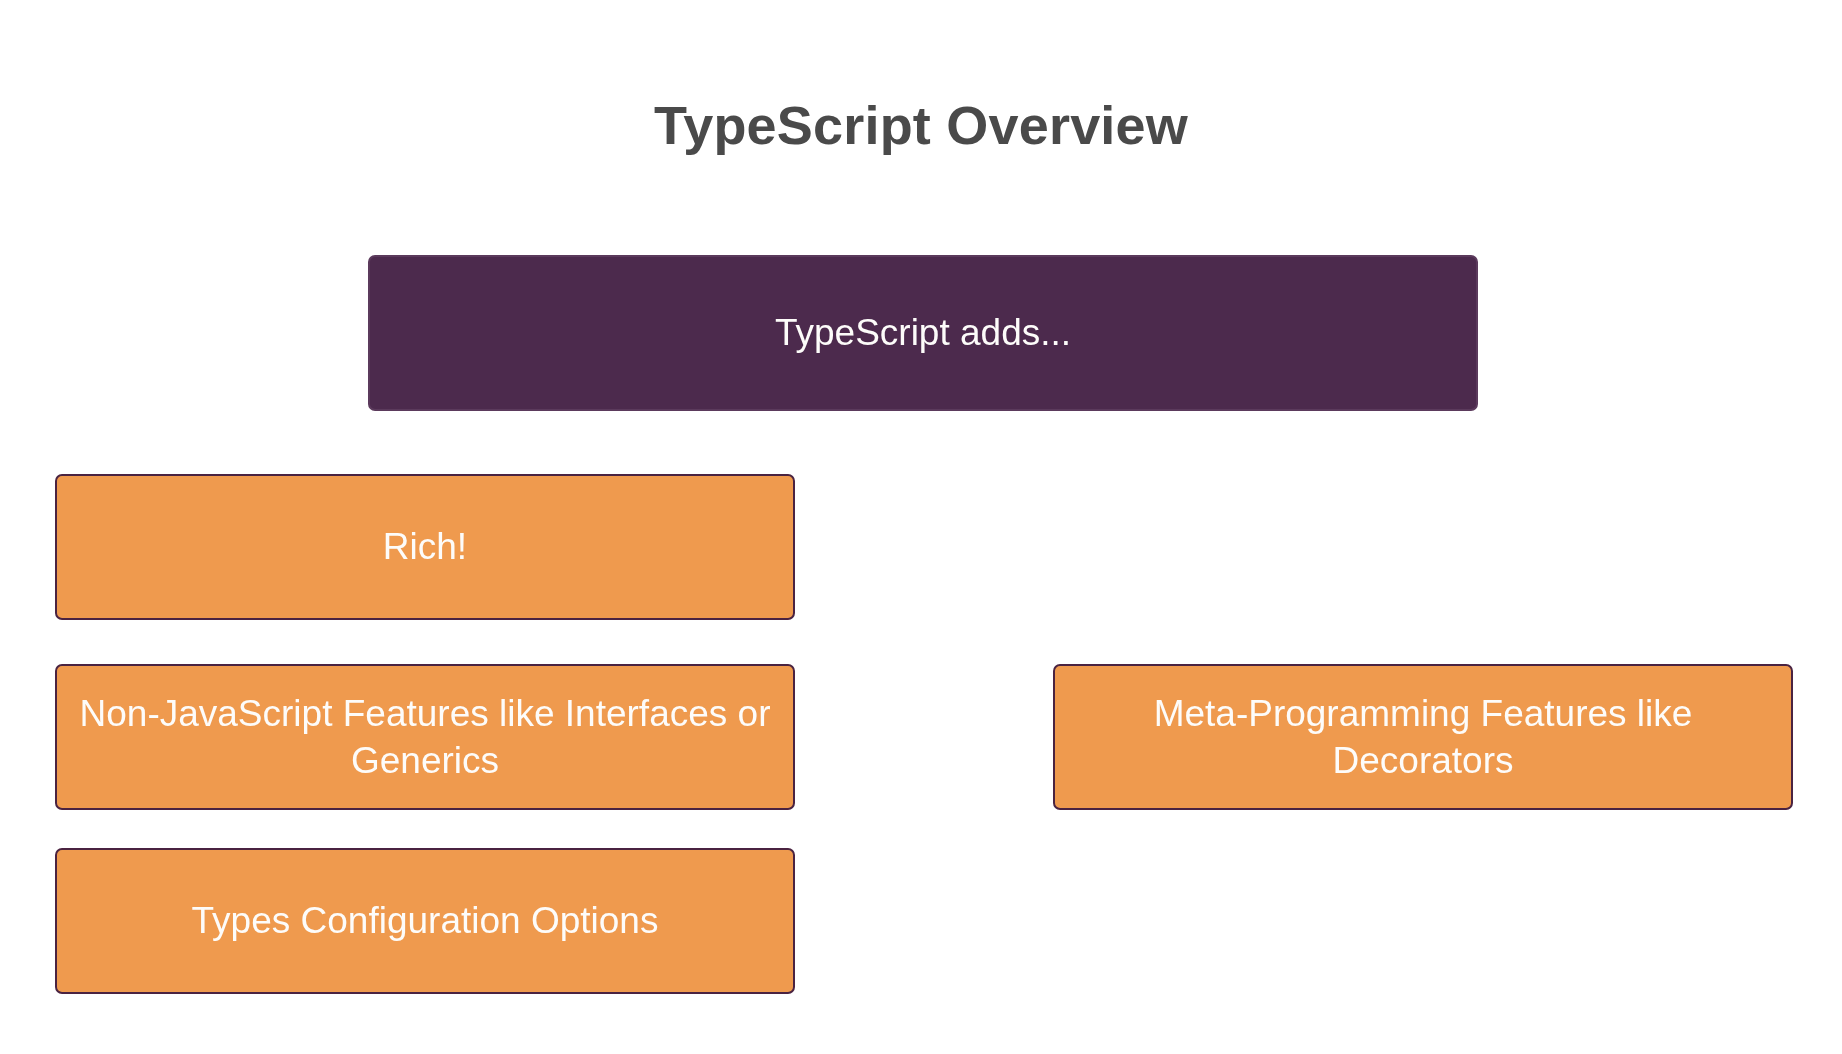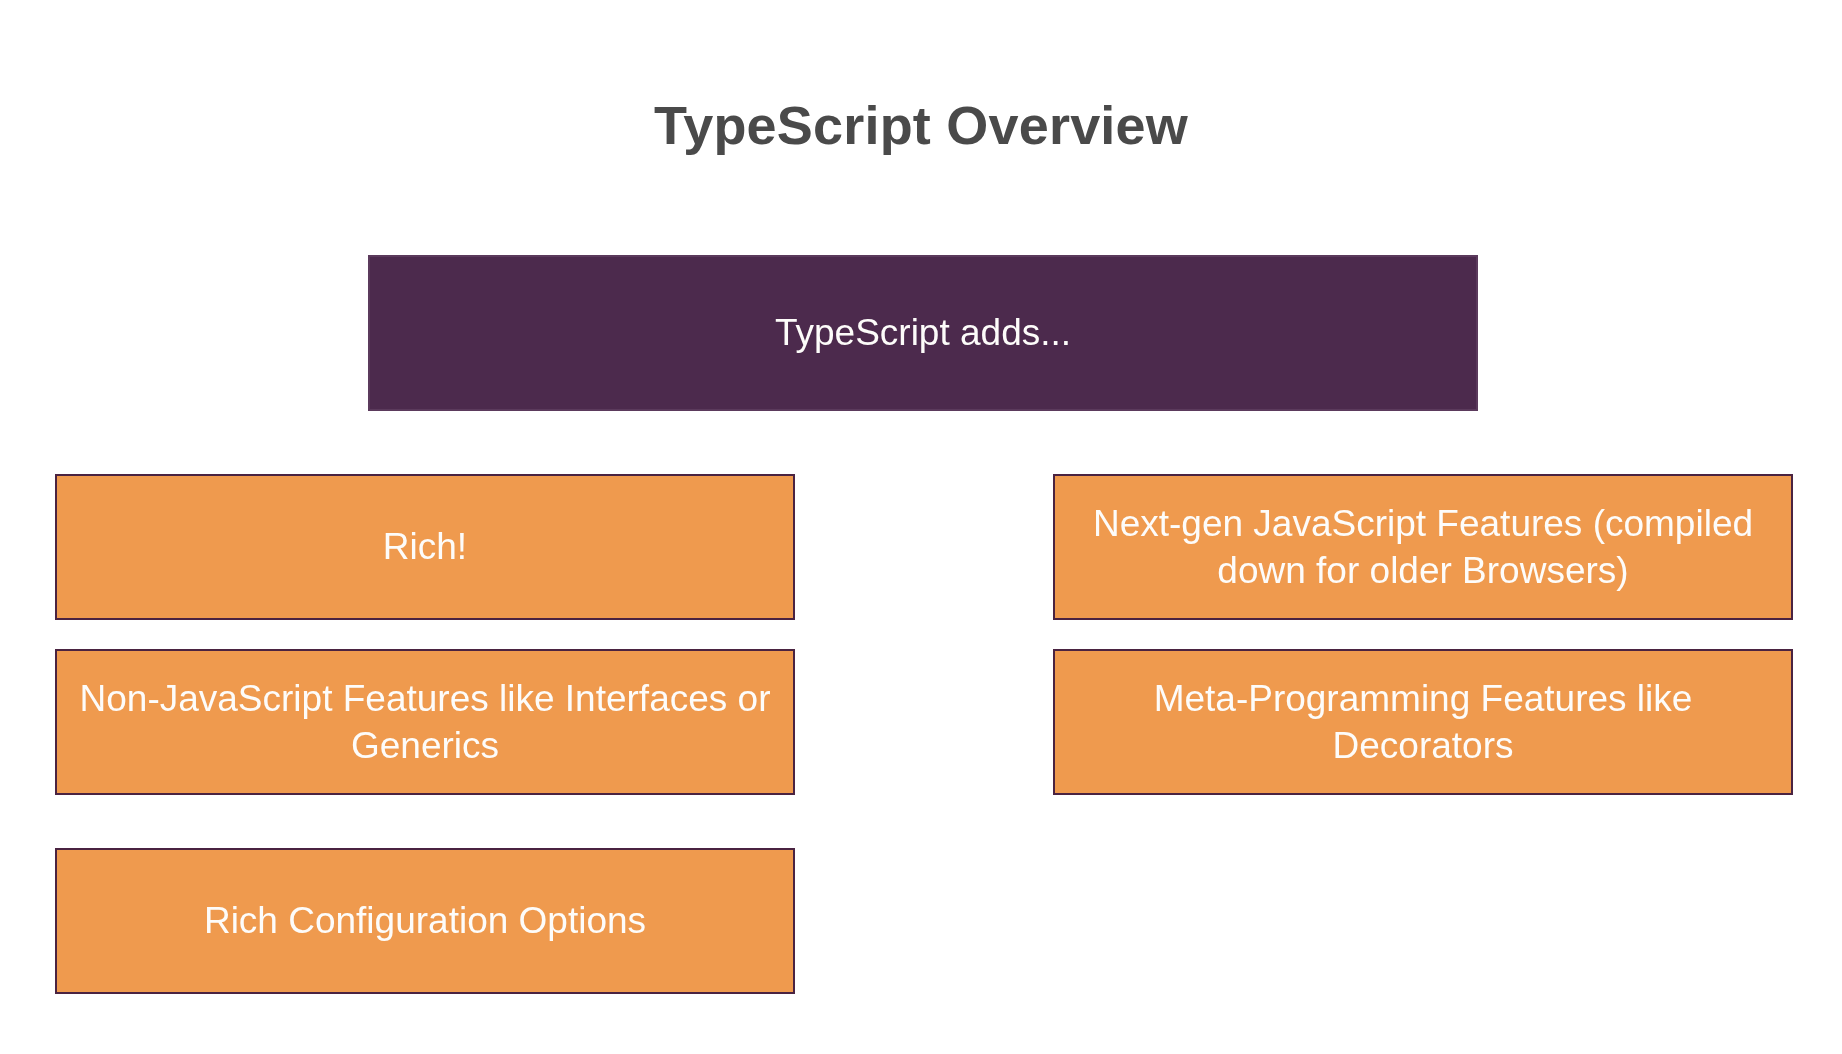--- a/index.html
+++ b/index.html
@@ -39,20 +39,21 @@
   .node {
     position: absolute;
     box-sizing: border-box;
     display: flex;
     align-items: center;
     justify-content: flex-end;
     text-align: center;
     color: #fdfcfa;
     line-height: 1.28;
     padding: 17px 18px;
+    border-radius: 7px;
   }
 
   
   .node.root {
     left: 368px;
     top: 255px;
     width: 1110px;
     height: 156px;
     background: #4c2a4d;
     border: 2px solid #5b3a5c;
@@ -65,21 +66,21 @@
     border: 2px solid #4a2341;
     font-size: 37px;
     width: 740px;
     height: 146px;
   }
 
   .col-left  { left: 55px; }
   .col-right { left: 1053px; }
 
   .row-1 { top: 474px; }
-  .row-2 { top: 649px; }
+  .row-2 { top: 664px; }
   .row-3 { top: 848px; }
 
   .node .label {
     display: block;
     width: 100%;
   }
 </style>
 </head>
 <body>
 
@@ -93,25 +94,22 @@
 
   <div class="node leaf col-left row-1">
     <span class="label">Rich!</span>
   </div>
 
   <div class="node leaf col-left row-2">
     <span class="label">Non-JavaScript Features like Interfaces or Generics</span>
   </div>
 
   <div class="node leaf col-left row-3">
-    <span class="label">Rich Configuration Options</span>
+    <span class="label">Types Configuration Options</span>
   </div>
 
-  <div class="node leaf col-right row-1">
-    <span class="label">Next-gen JavaScript Features (compiled down for older Browsers)</span>
-  </div>
 
   <div class="node leaf col-right row-2">
     <span class="label">Meta-Programming Features like Decorators</span>
   </div>
 
 
 </div>
 
 </body></html>

